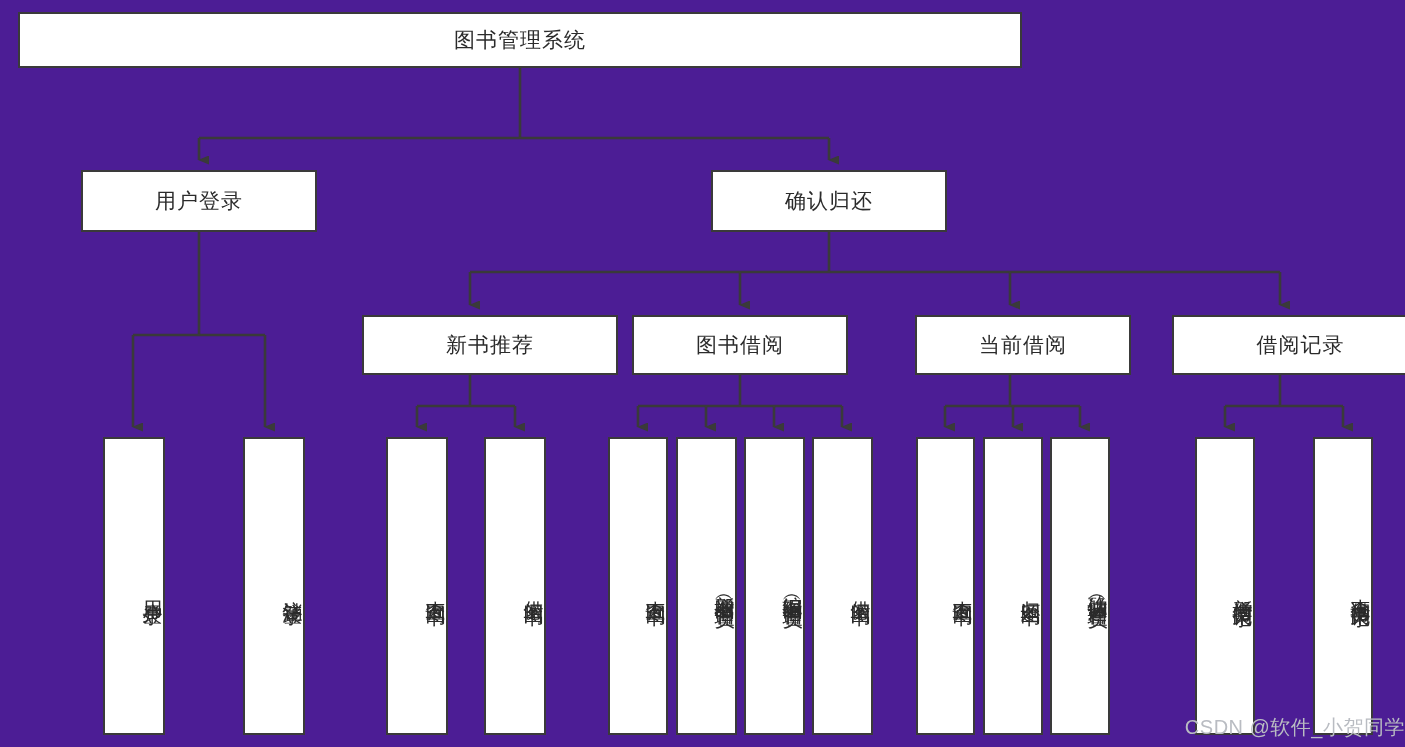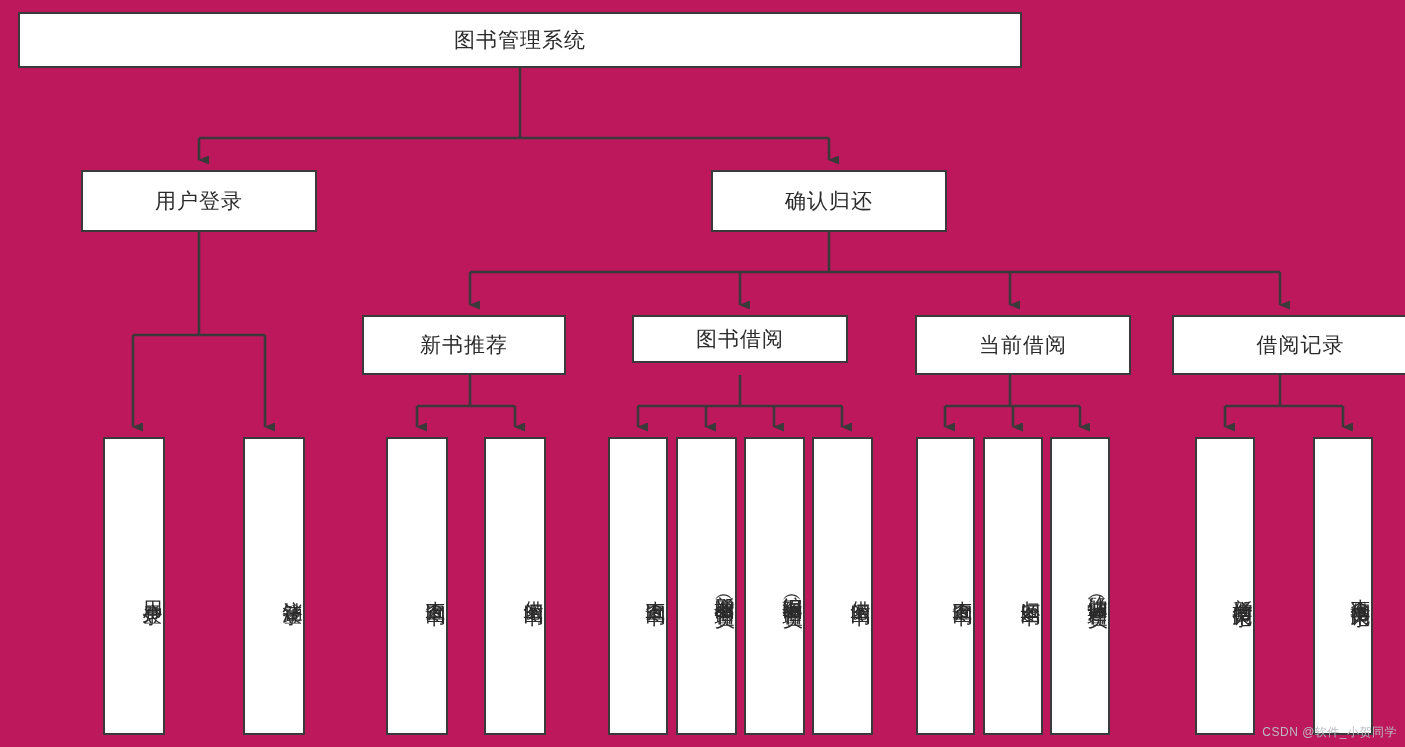--- a/index.html
+++ b/index.html
@@ -7,21 +7,21 @@
     padding: 0;
     background: #ffffff;
   }
   body {
     font-family: "Liberation Sans", "DejaVu Sans", sans-serif;
   }
   #canvas {
     position: relative;
     width: 1405px;
     height: 747px;
-    background: #be185d;
+    background: #4c1d95;
     overflow: hidden;
   }
   .node {
     position: absolute;
     box-sizing: border-box;
     border: 2px solid #3a3a3a;
     background: #ffffff;
     display: flex;
     align-items: center;
     justify-content: center;
@@ -49,23 +49,23 @@
   svg.links {
     position: absolute;
     left: 0;
     top: 0;
     width: 1405px;
     height: 747px;
     pointer-events: none;
   }
   .watermark {
     position: absolute;
-    right: 8px;
+    right: 0;
     bottom: 6px;
-    font-size: 12px;
+    font-size: 20px;
     color: #b9bcc2;
     white-space: nowrap;
     letter-spacing: 0.5px;
   }
 </style>
 </head>
 <body>
 
 <div id="canvas">
 
@@ -126,24 +126,24 @@
     <span>图书管理系统</span>
   </div>
 
   <div class="node horiz" style="left:81px; top:170px; width:236px; height:62px;">
     <span>用户登录</span>
   </div>
   <div class="node horiz" style="left:711px; top:170px; width:236px; height:62px;">
     <span>确认归还</span>
   </div>
 
-  <div class="node horiz" style="left:362px; top:315px; width:204px; height:60px;">
+  <div class="node horiz" style="left:362px; top:315px; width:256px; height:60px;">
     <span>新书推荐</span>
   </div>
-  <div class="node horiz" style="left:632px; top:315px; width:216px; height:48px;">
+  <div class="node horiz" style="left:632px; top:315px; width:216px; height:60px;">
     <span>图书借阅</span>
   </div>
   <div class="node horiz" style="left:902px; top:315px; width:216px; height:60px;margin-left:13px;">
     <span>当前借阅</span>
   </div>
   <div class="node horiz" style="left:1172px; top:315px; width:257px; height:60px;">
     <span>借阅记录</span>
   </div>
 
   <div class="node vert" style="left:103px; top:437px; width:62px; height:298px;">

